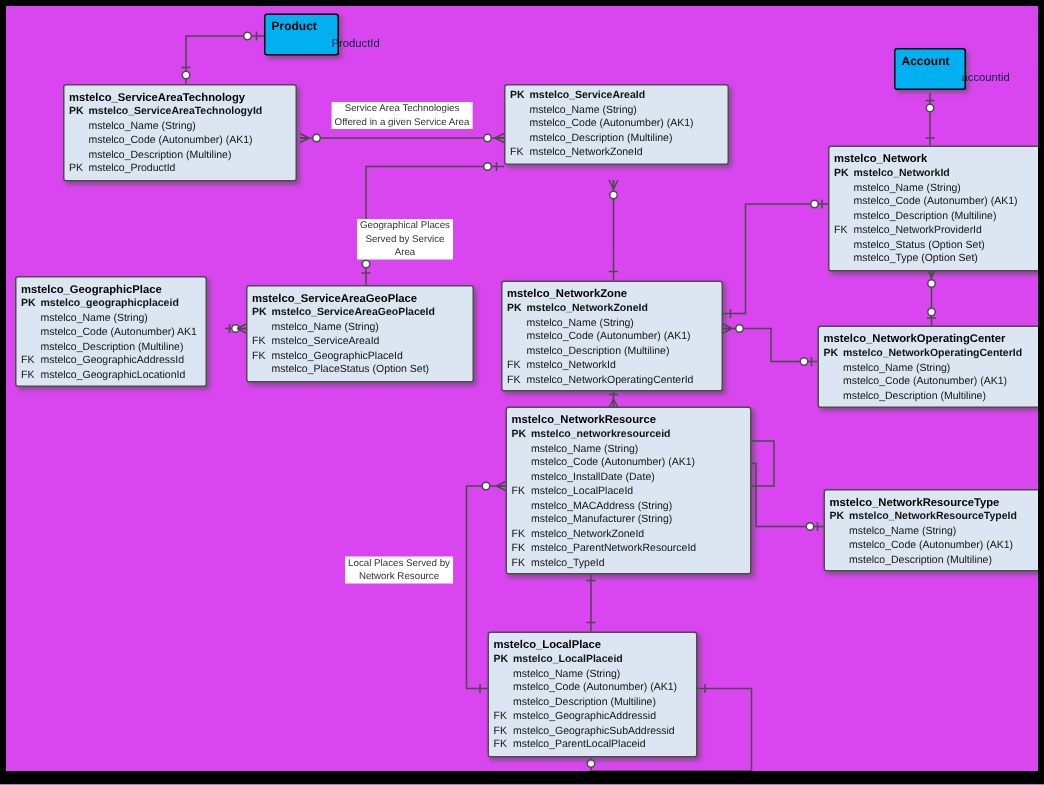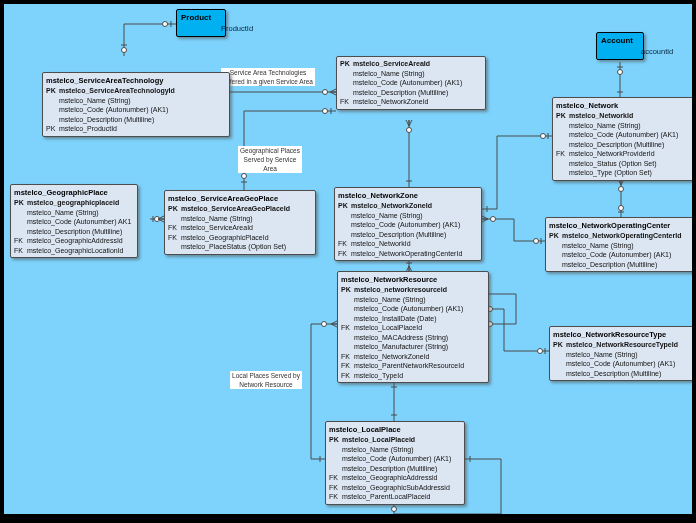--- a/index.html
+++ b/index.html
@@ -1,18 +1,18 @@
 <!DOCTYPE html>
 <html><head>
 <meta charset="utf-8">
 <style>
   html,body{margin:0;padding:0;background:#fff;}
   .frame{
     position:relative;width:696px;height:523px;box-sizing:border-box;
-    border:4px solid #000;border-bottom-width:9px;background:#7dd3fc;
+    border:4px solid #000;border-bottom-width:9px;background:#d946ef;
     font-family:"Liberation Sans",sans-serif;overflow:hidden;
   }
   #connector-layer{position:absolute;left:0;top:0;z-index:0;}
   .entity{
     position:absolute;z-index:2;box-sizing:border-box;
     background:#dce6f2;border:1px solid #4d4d4d;border-radius:2px;
     box-shadow:2px 2px 3px rgba(80,80,80,.55);
     padding:2px 3px 2px 3px;
   }
   .entity .title{font-size:7.5px;font-weight:bold;color:#000;line-height:11px;white-space:nowrap;}
@@ -135,21 +135,21 @@
         <div class="row">
           <span>ProductId</span>
         </div>
       </div>
       <div class="entity external" style="left: 592px; top: 28px; width: 48px;">
         <div class="title">Account</div>
         <div class="row">
           <span>accountid</span>
         </div>
       </div>
-      <div class="entity" style="left: 38px; top: 52px; width: 188px; margin-top: 16px;">
+      <div class="entity" style="left: 38px; top: 52px; width: 156px;">
         <div class="title">mstelco_ServiceAreaTechnology</div>
         <div class="row bold">
           <span class="key">PK</span>
           <span>mstelco_ServiceAreaTechnologyId</span>
         </div>
         <div class="row">
           <span class="key"></span>
           <span>mstelco_Name (String)</span>
         </div>
         <div class="row">
@@ -307,21 +307,21 @@
         </div>
         <div class="row">
           <span class="key"></span>
           <span>mstelco_Code (Autonumber) (AK1)</span>
         </div>
         <div class="row">
           <span class="key"></span>
           <span>mstelco_Description (Multiline)</span>
         </div>
       </div>
-      <div class="entity" style="left: 333px; top: 267px; width: 152px;">
+      <div class="entity" style="left: 333px; top: 267px; width: 164px;">
         <div class="title">mstelco_NetworkResource</div>
         <div class="row bold">
           <span class="key">PK</span>
           <span>mstelco_networkresourceid</span>
         </div>
         <div class="row">
           <span class="key"></span>
           <span>mstelco_Name (String)</span>
         </div>
         <div class="row">

